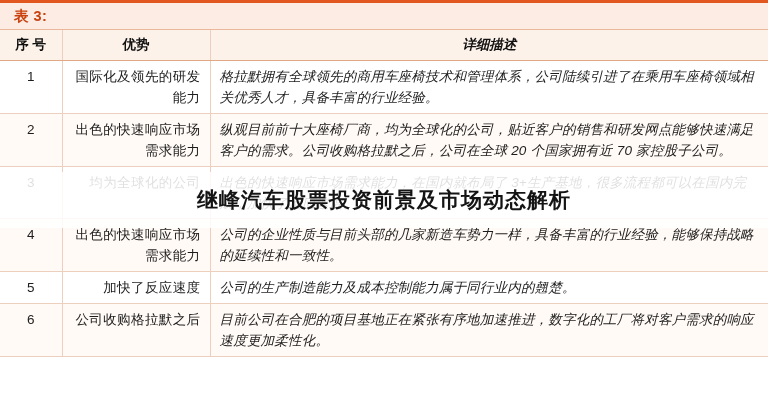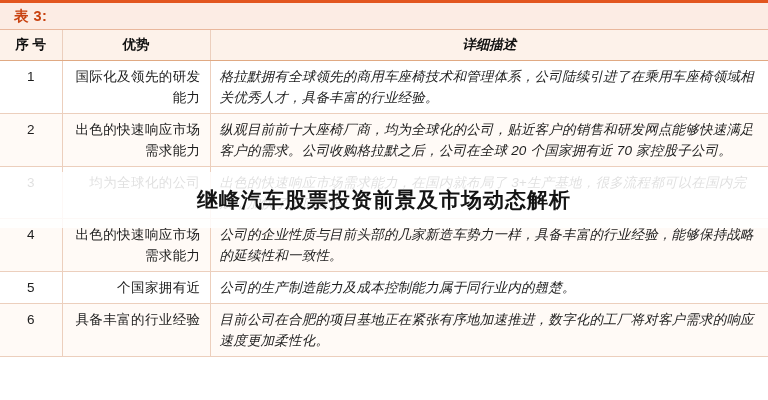--- a/index.html
+++ b/index.html
@@ -157,26 +157,26 @@
         <td class="td-adv">均为全球化的公司</td>
         <td class="td-desc">出色的快速响应市场需求能力，在国内就布局了 3+生产基地，很多流程都可以在国内完成，加快了反应速度。</td>
       </tr>
       <tr class="row-b">
         <td class="td-idx">4</td>
         <td class="td-adv">出色的快速响应市场需求能力</td>
         <td class="td-desc">公司的企业性质与目前头部的几家新造车势力一样，具备丰富的行业经验，能够保持战略的延续性和一致性。</td>
       </tr>
       <tr class="row-a">
         <td class="td-idx">5</td>
-        <td class="td-adv">个国家拥有近</td>
+        <td class="td-adv">加快了反应速度</td>
         <td class="td-desc">公司的生产制造能力及成本控制能力属于同行业内的翹楚。</td>
       </tr>
       <tr class="row-b">
         <td class="td-idx">6</td>
-        <td class="td-adv">具备丰富的行业经验</td>
+        <td class="td-adv">公司收购格拉默之后</td>
         <td class="td-desc">目前公司在合肥的项目基地正在紧张有序地加速推进，数字化的工厂将对客户需求的响应速度更加柔性化。</td>
       </tr>
     </tbody>
   </table>
 
   <div class="watermark-band">
     <span class="watermark-text">继峰汽车股票投资前景及市场动态解析</span>
   </div>
 
 </div>

